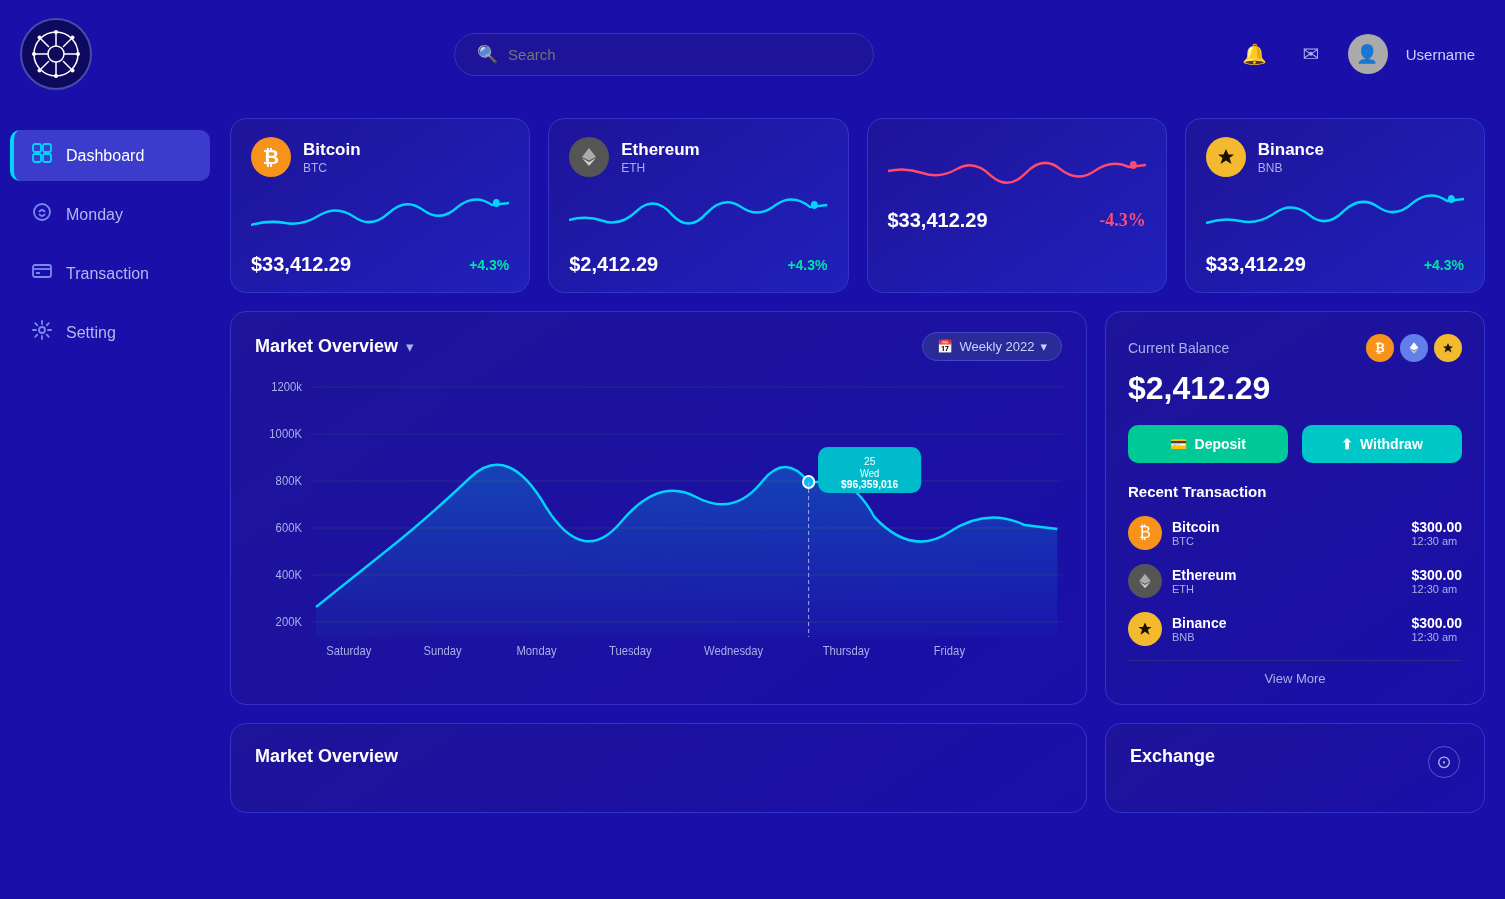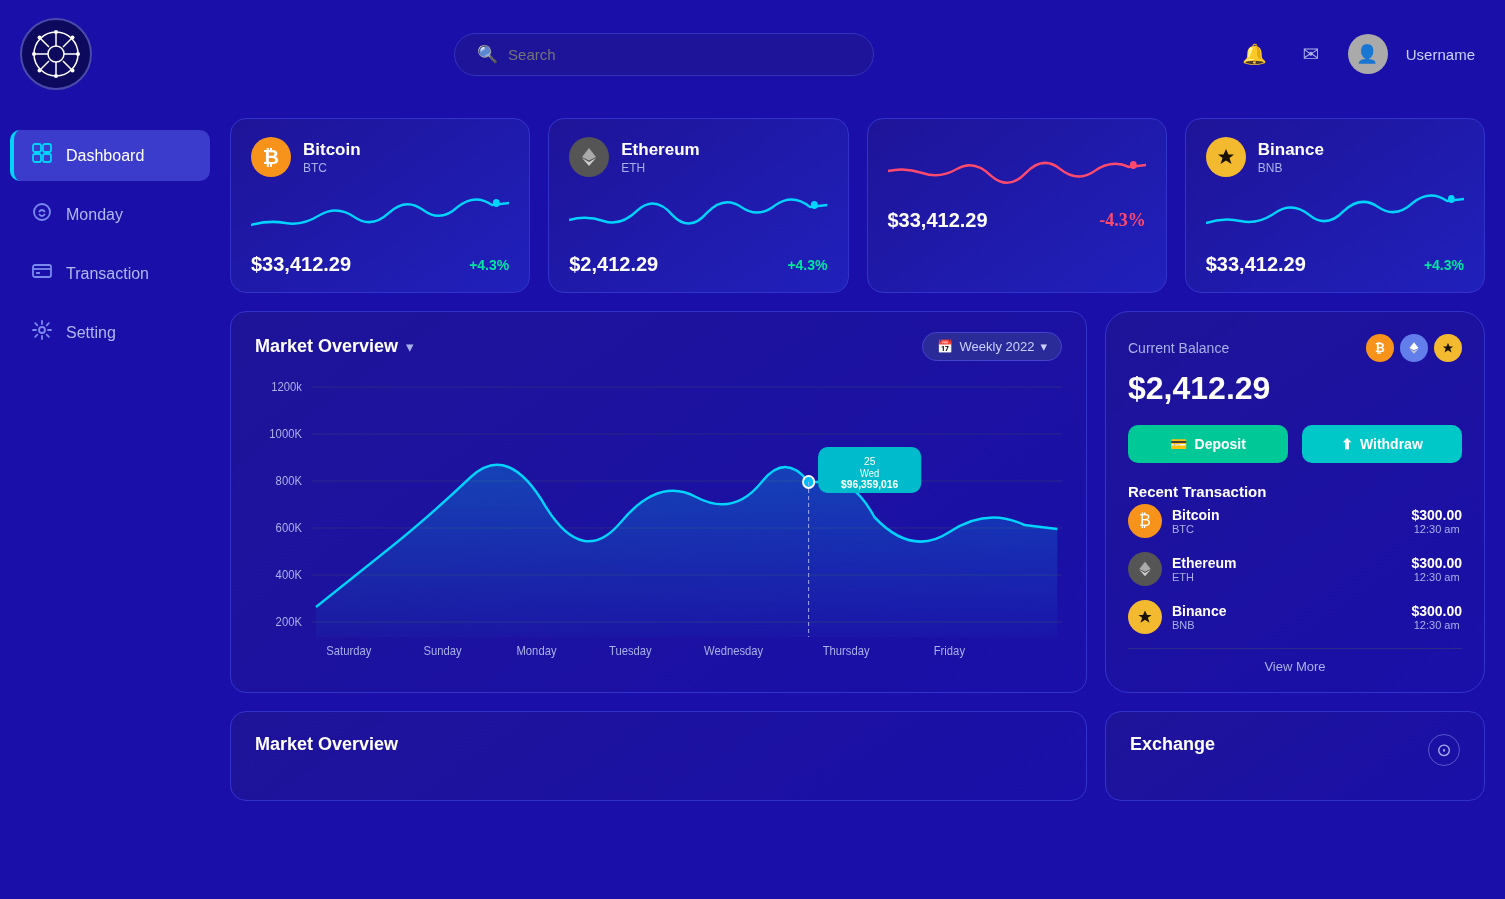--- a/index.html
+++ b/index.html
@@ -216,21 +216,21 @@
     }
     .chart-svg {
       width: 100%;
       height: 100%;
     }
 
     
     .balance-card {
       background: linear-gradient(145deg, #1e1499, #1a0fa8);
       border: 1px solid #3333cc;
-      border-radius: 24px;
+      border-radius: 16px;
       padding: 22px 22px 18px;
     }
     .balance-header {
       display: flex;
       align-items: center;
       justify-content: space-between;
       margin-bottom: 8px;
     }
     .balance-label { color: #aab0e8; font-size: 14px; }
     .balance-icons { display: flex; gap: 6px; }
@@ -275,41 +275,41 @@
       padding: 11px 0;
       cursor: pointer;
       display: flex;
       align-items: center;
       justify-content: center;
       gap: 7px;
     }
     .recent-tx-label {
       font-size: 15px;
       font-weight: 700;
-      margin-bottom: 4px;
+      margin-bottom: 16px;
     }
     .tx-item {
       display: flex;
       align-items: center;
       justify-content: space-between;
       margin-bottom: 14px;
     }
     .tx-left {
       display: flex;
       align-items: center;
       gap: 10px;
     }
     .tx-coin-logo {
       width: 34px; height: 34px; border-radius: 50%;
       display: flex; align-items: center; justify-content: center;
       font-size: 16px;
     }
     .tx-name { font-size: 14px; font-weight: 600; }
     .tx-symbol { font-size: 11px; color: #aab0e8; }
-    .tx-right { text-align: center; }
+    .tx-right { text-align: left; }
     .tx-amount { font-size: 14px; font-weight: 700; }
     .tx-time { font-size: 11px; color: #aab0e8; }
     .view-more {
       text-align: center;
       color: #aab0e8;
       font-size: 13px;
       cursor: pointer;
       margin-top: 6px;
       padding-top: 10px;
       border-top: 1px solid #2a2a88;

